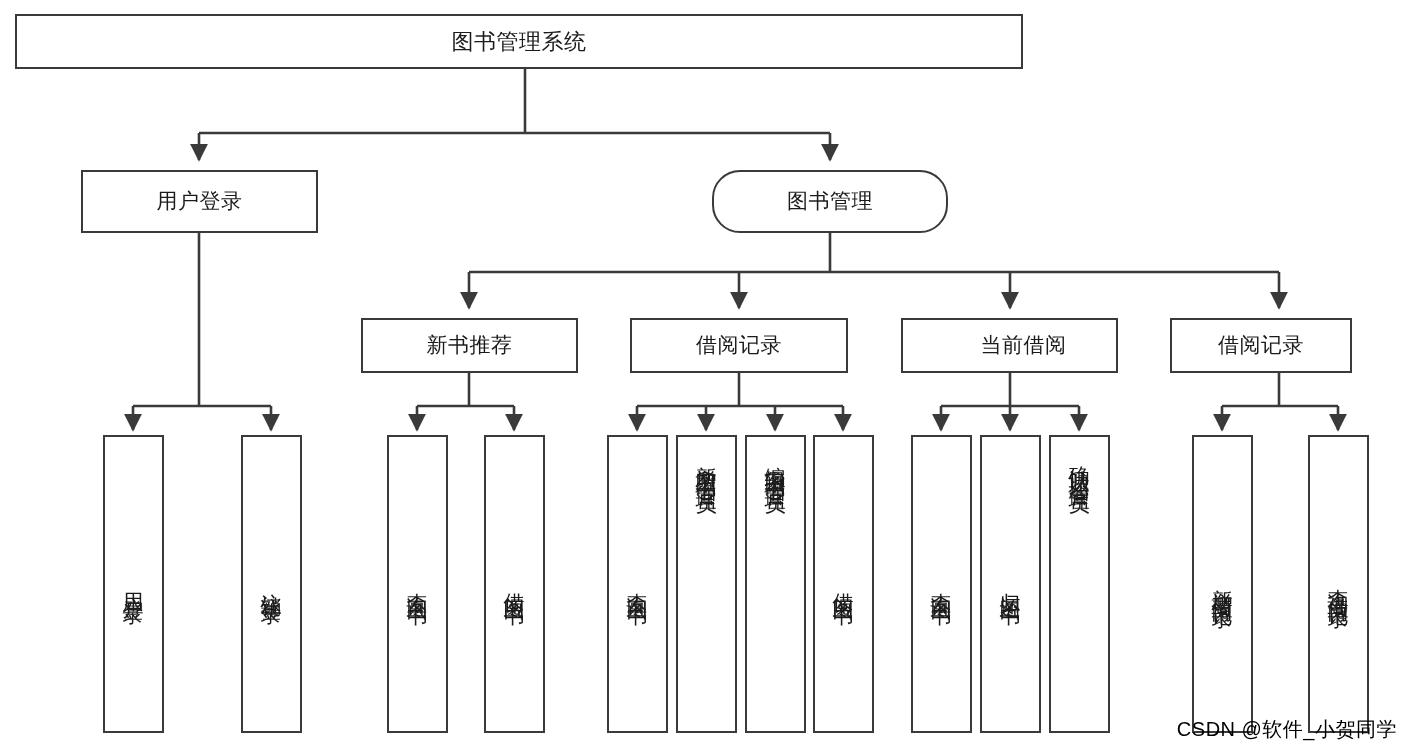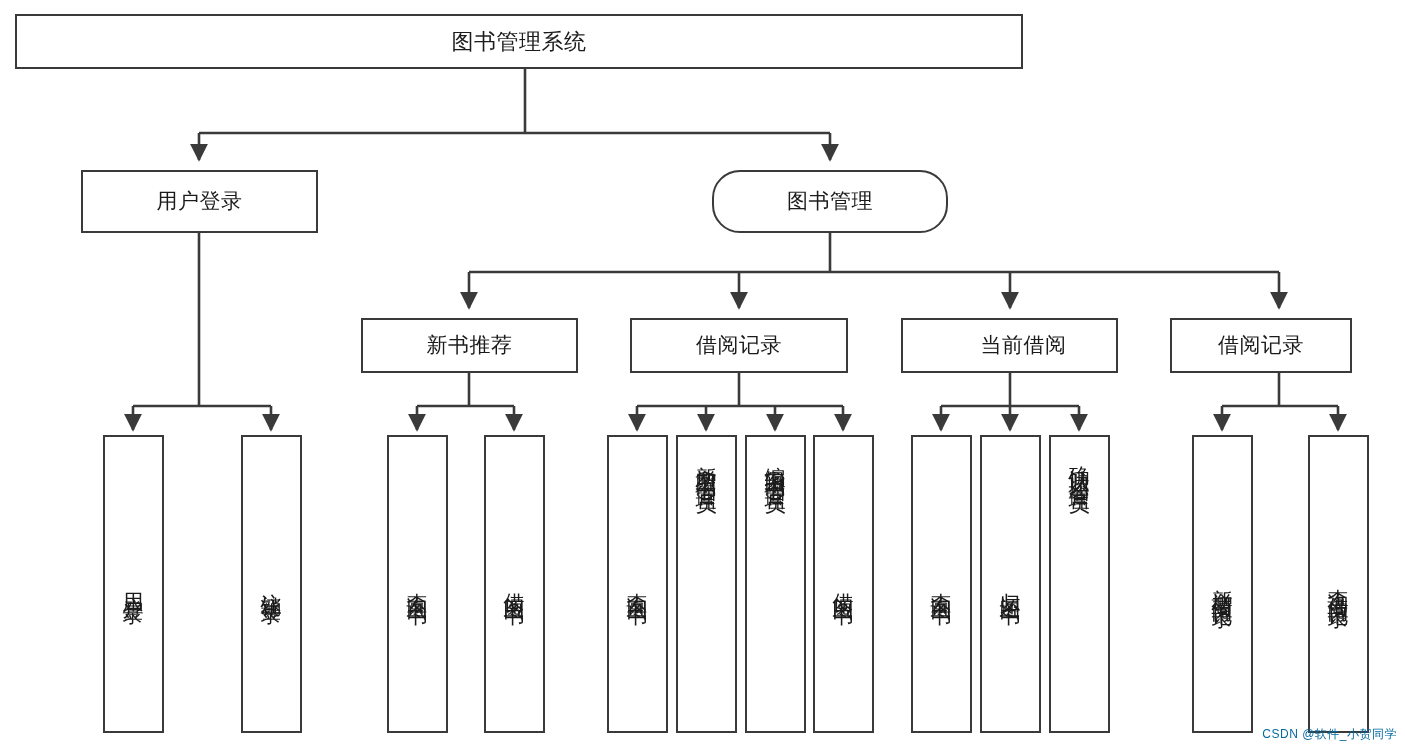--- a/index.html
+++ b/index.html
@@ -66,22 +66,22 @@
     white-space: nowrap;
   }
   .node.vert.mid {
     align-items: center;
     padding-top: 0;
   }
   .watermark {
     position: absolute;
     right: 8px;
     bottom: 4px;
-    font-size: 12px;
-    color: #0369a1;
+    font-size: 20px;
+    color: #000000;
     white-space: nowrap;
     z-index: 3;
     letter-spacing: 0.5px;
   }
 </style>
 </head>
 <body>
 
 <div id="canvas">
 

